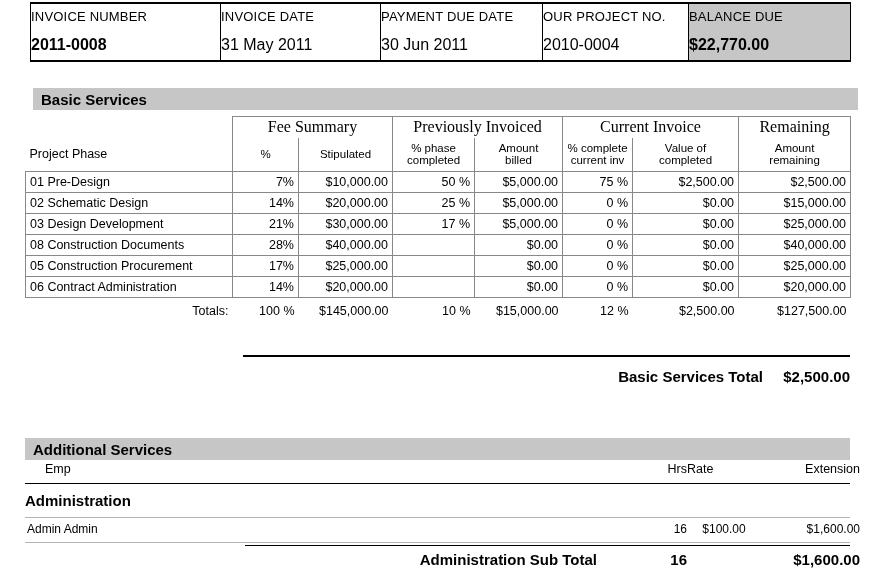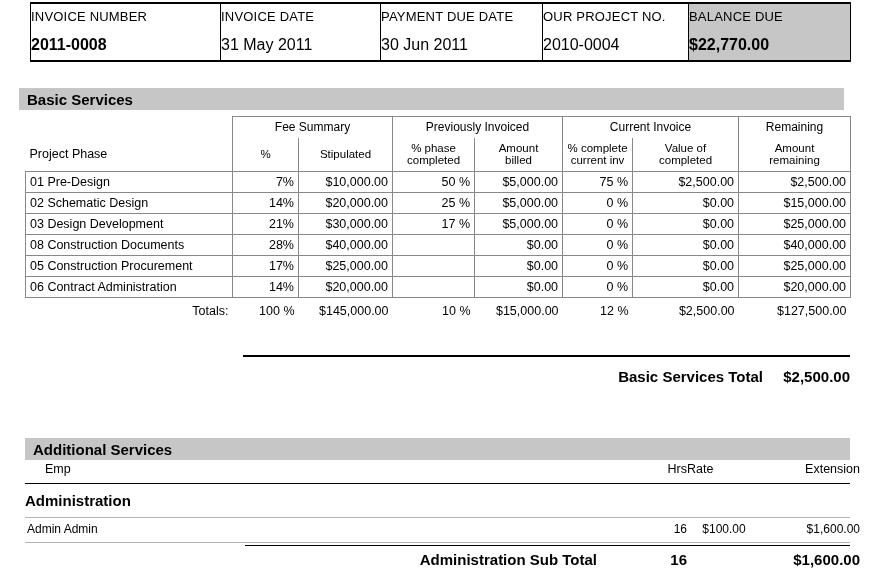--- a/index.html
+++ b/index.html
@@ -85,26 +85,27 @@
   }
   table.bs td, table.bs th {
     padding: 0 4px;
     font-weight: normal;
     vertical-align: middle;
     box-sizing: border-box;
   }
   
   .grp {
     font-weight: bold;
-    font-size: 12px;
+    font-size: 16px;
     text-align: center;
     height: 21px;
     border-left: 1px solid #888;
     border-right: 1px solid #888;
     border-top: 1px solid #888;
+    font-family: Liberation Serif, serif;
   }
   .grp.blank { border: none; }
   
   .sub {
     text-align: center;
     font-size: 11.5px;
     line-height: 12px;
     height: 34px;
     border-left: 1px solid #888;
     border-right: 1px solid #888;
@@ -246,21 +247,21 @@
       <td class="ih-value bold">2011-0008</td>
       <td class="ih-value">31 May 2011</td>
       <td class="ih-value">30 Jun 2011</td>
       <td class="ih-value">2010-0004</td>
       <td class="ih-value bold ih-shade">$22,770.00</td>
     </tr>
   </tbody>
     </table>
 </div>
 
-<div class="section-band" style="left:19px; top:88px; width:825px; height:22px;">
+<div class="section-band" style="left:33px; top:88px; width:825px; height:22px;">
   <span>Basic Services</span>
 </div>
 
 <div class="bs-wrap">
   <table class="bs">
     <colgroup>
       <col style="width:207px">
       <col style="width:66px">
         <col style="width:94px">
       <col style="width:82px">

